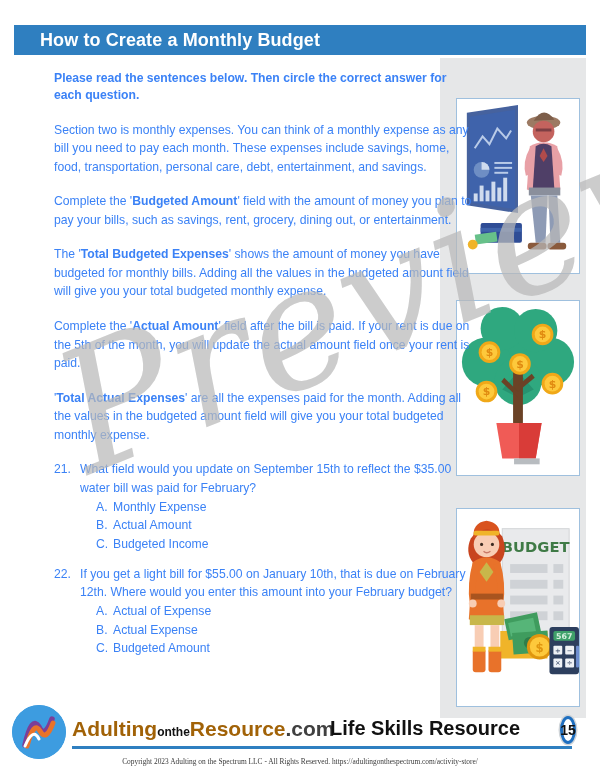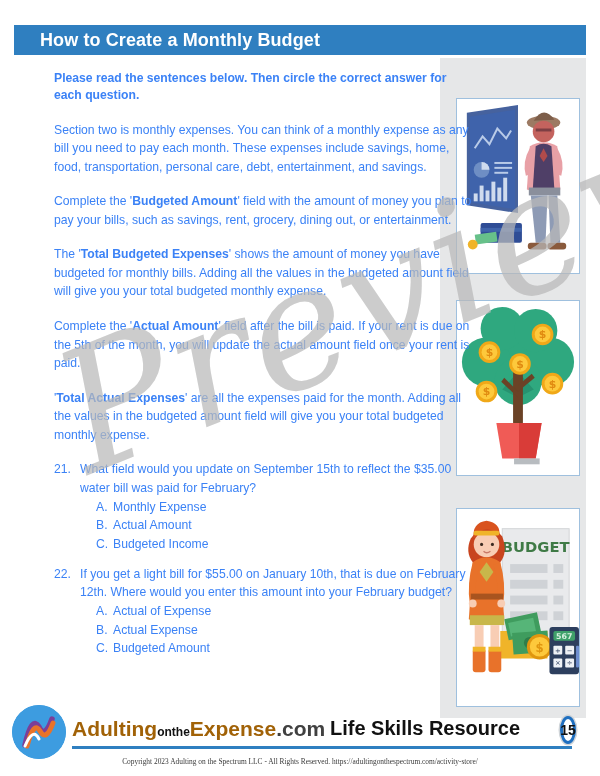--- a/index.html
+++ b/index.html
@@ -396,21 +396,21 @@
   <div class="footer">
     <div class="logo">
       <svg viewBox="0 0 54 54" width="54" height="54">
         <circle cx="27" cy="27" r="27" fill="#3d9ce0"></circle>
         <path d="M13 40 Q20 10 27 22 Q33 34 40 14" fill="none" stroke="#7b3f98" stroke-width="5.5" stroke-linecap="round"></path>
         <path d="M15 41 Q22 15 28 26 Q34 37 41 18" fill="none" stroke="#e8732a" stroke-width="5" stroke-linecap="round"></path>
         <path d="M13 41 Q21 22 27 34" fill="none" stroke="#ffffff" stroke-width="3" stroke-linecap="round"></path>
       </svg>
     </div>
     <div class="brand">
-      <span class="b-blue">Adulting</span><span class="b-small">onthe</span><span class="b-blue">Expense</span><span class="b-dark">.com</span>
+      <span class="b-blue">Adulting</span><span class="b-small">onthe</span><span class="b-blue">Resource</span><span class="b-dark">.com</span>
     </div>
     <div class="tagline">Life Skills Resource</div>
     <div class="footer-line"></div>
     <div class="page-badge">15</div>
     <div class="copyright">Copyright 2023 Adulting on the Spectrum LLC - All Rights Reserved. https://adultingonthespectrum.com/activity-store/</div>
   </div>
 
 </div>
 
 </body></html>

